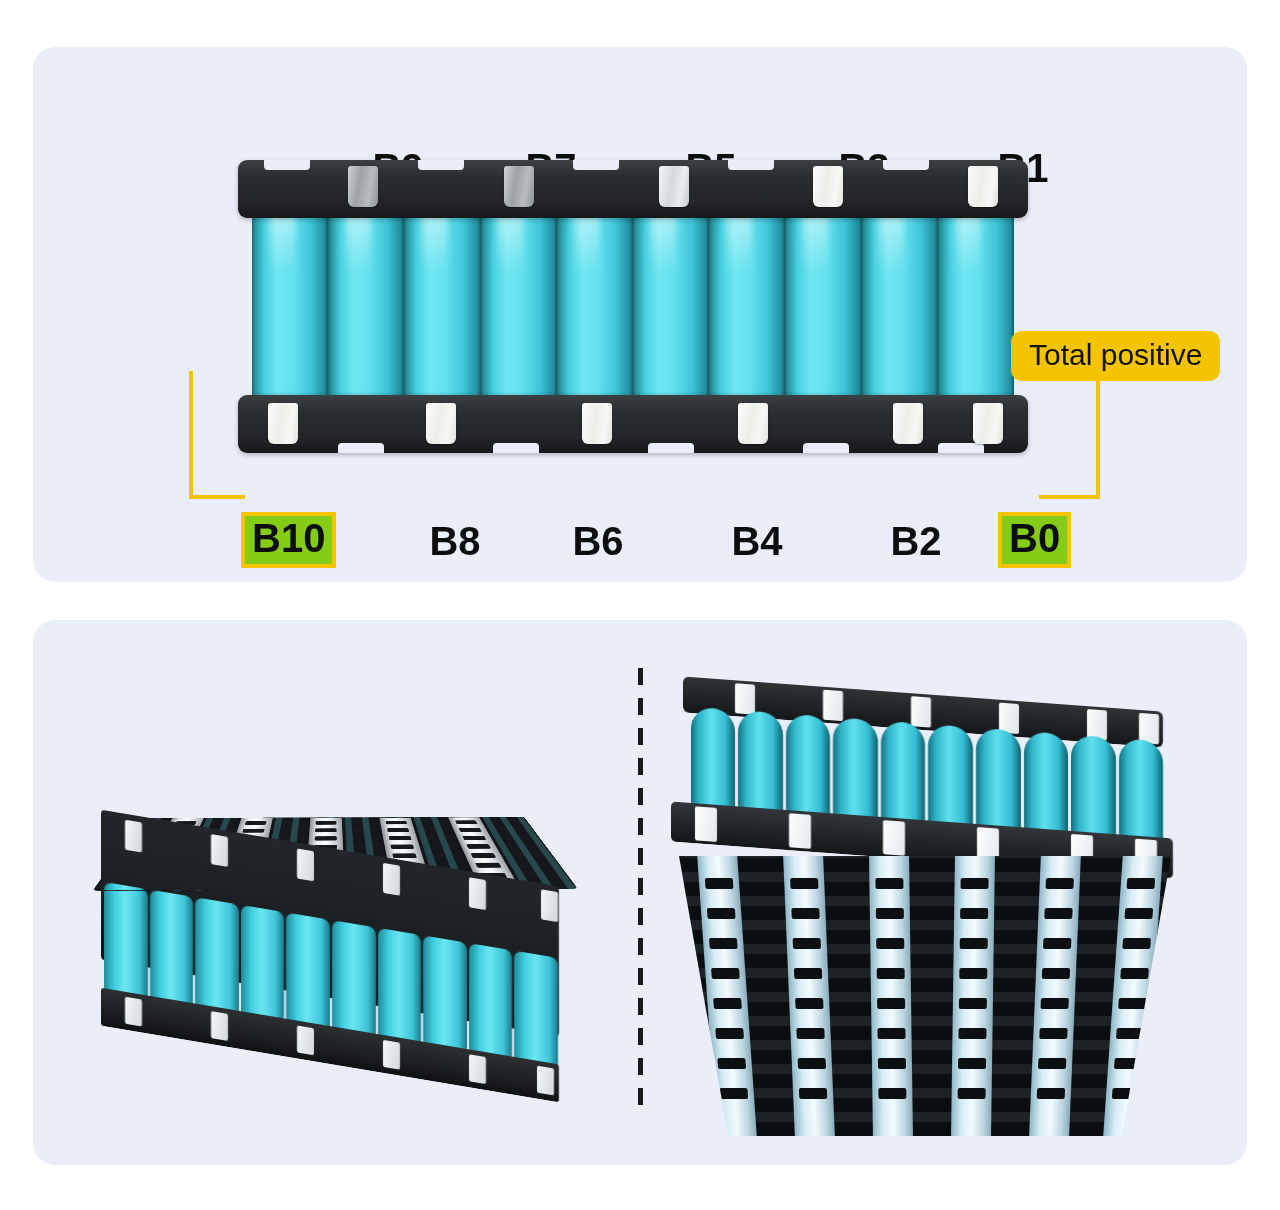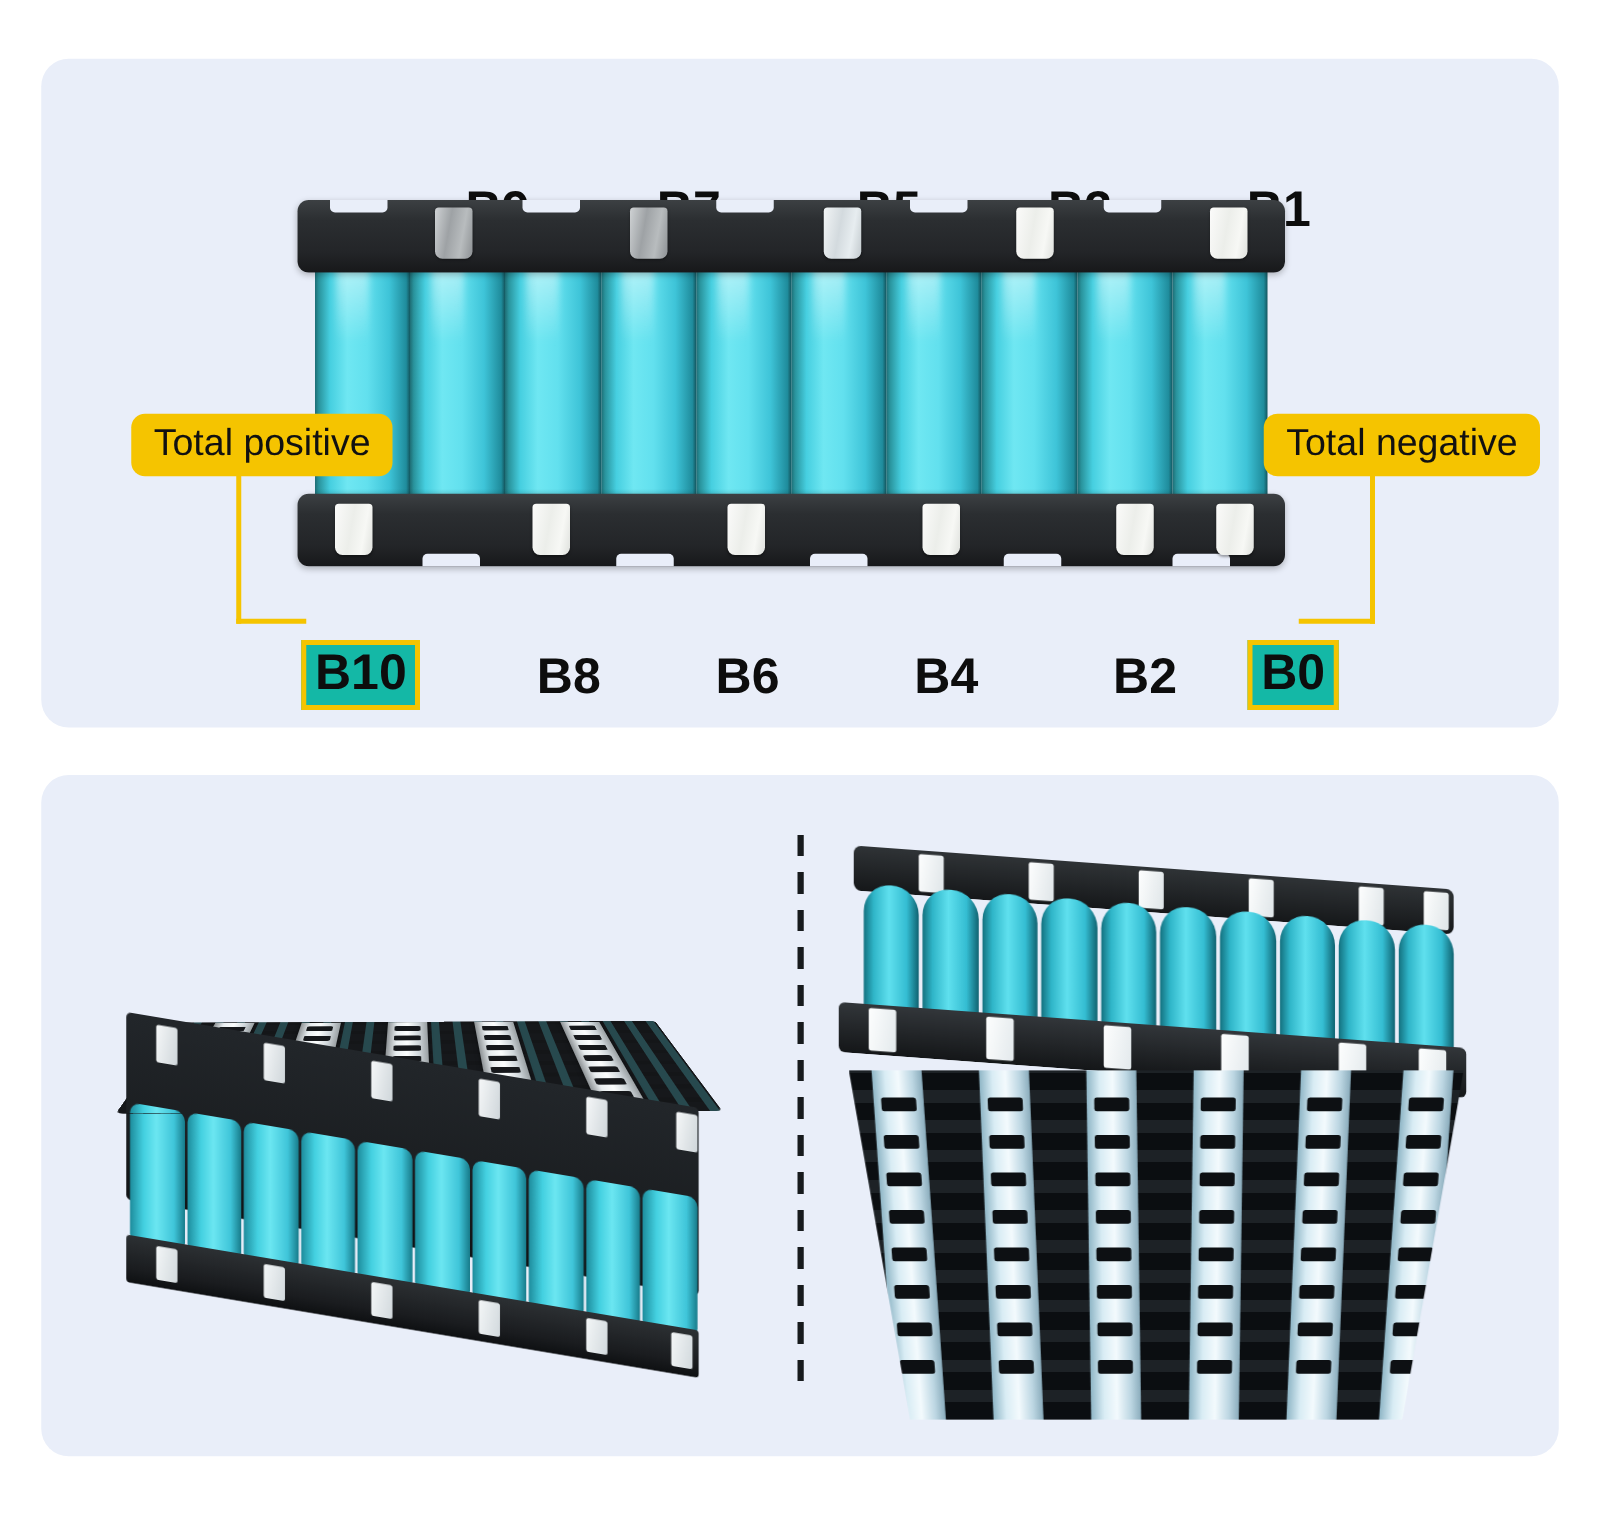--- a/index.html
+++ b/index.html
@@ -131,21 +131,21 @@
     white-space: nowrap;
     transform: translateX(-50%);
   }
   .blabel.top    { top: 99px; }
   .blabel.bottom { top: 472px; }
 
   
   .blabel.boxed {
     border: 4px solid #f5c400;
     padding: 0px 7px 3px 7px;
-    background: #14b8a6;
+    background: #84cc16;
     transform: none;
   }
 
   
   .callout {
     position: absolute;
     background: #f5c400;
     color: #111111;
     font-size: 30px;
     font-weight: 400;
@@ -392,22 +392,21 @@
     <div class="blabel bottom" style="left:724px">B4</div>
     <div class="blabel bottom" style="left:883px">B2</div>
     <div class="blabel bottom boxed" style="left:965px; top:465px">B0</div>
 
     <div class="lead v" style="left:156px; top:324px; height:128px;"></div>
     <div class="lead h" style="left:156px; top:448px; width:56px;"></div>
 
     <div class="lead v" style="left:1063px; top:324px; height:128px;"></div>
     <div class="lead h" style="left:1006px; top:448px; width:61px;"></div>
 
-    <div class="callout" id="callout-pos">Total positive</div>
-    <div class="callout" id="callout-neg">Total negative</div>
+    <div class="callout" id="callout-neg">Total positive</div>
 
   </div>
 </div>
 
 <div class="panel" id="panel-bottom">
   <div id="stage-bottom">
 
     <div id="divider"></div>
 
     <div class="iso" id="iso-left">

